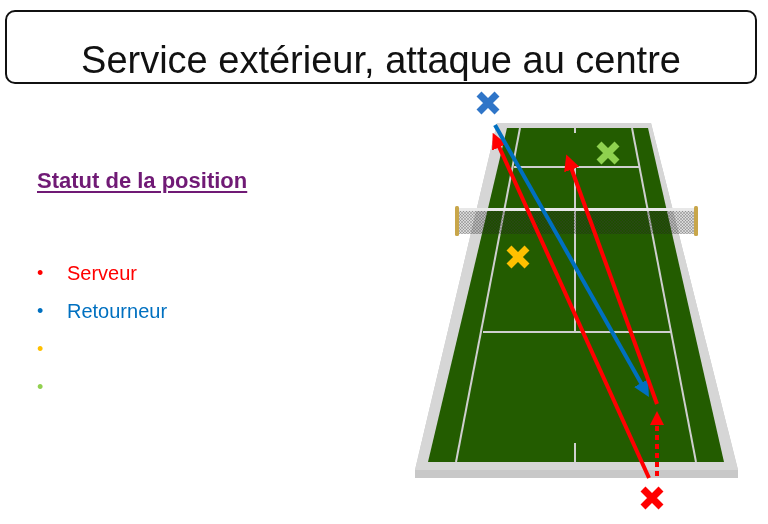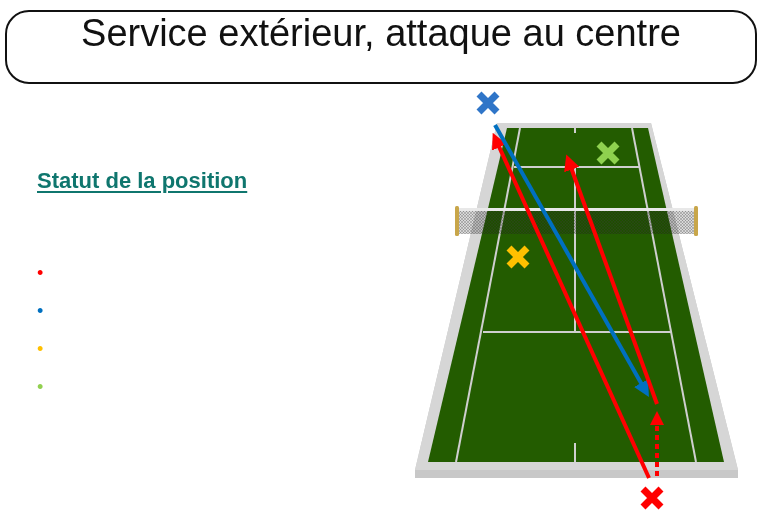--- a/index.html
+++ b/index.html
@@ -1,46 +1,48 @@
 <!DOCTYPE html>
 <html><head>
 <meta charset="utf-8">
 <style>
   html, body { margin:0; padding:0; background:#ffffff; }
   body { width:768px; height:524px; position:relative; overflow:hidden; font-family:"Liberation Sans", sans-serif; }
   .title-box {
     position:absolute; left:5px; top:10px; width:752px; height:74px;
-    border:2px solid #111; border-radius:24px; box-sizing:border-box;
-    display:flex; align-items:flex-start; justify-content:center;
+    border:2px solid #111; border-radius:10px; box-sizing:border-box;
+    display:flex; align-items:flex-end; justify-content:center;
   }
   .title-text { font-family:"Liberation Sans", sans-serif; font-size:38px; color:#111; letter-spacing:0px; }
   .legend-heading {
-    position:absolute; left:37px; top:168px; font-size:22px; font-weight:bold; color:#0f766e;
+    position:absolute; left:37px; top:168px; font-size:22px; font-weight:bold; color:#701a75;
     text-decoration:underline; text-underline-offset:3px;
   }
   .legend-list { position:absolute; left:37px; top:254px; margin:0; padding:0; list-style:none; }
   .legend-item { height:38px; display:flex; align-items:center; font-size:20px; }
   .legend-bullet { width:30px; font-size:18px; }
   .court { position:absolute; left:0; top:0; }
 </style>
 </head>
 <body>
 
 <div class="title-box">
   <span class="title-text">Service extérieur, attaque au centre</span>
 </div>
 
 <div class="legend-heading">Statut de la position</div>
 
 <ul class="legend-list">
   <li class="legend-item" style="color:#ff0000">
     <span class="legend-bullet">•</span>
+    <span>Serveur</span>
   </li>
   <li class="legend-item" style="color:#0070c0">
     <span class="legend-bullet">•</span>
+    <span>Retourneur</span>
   </li>
   <li class="legend-item" style="color:#ffc000">
     <span class="legend-bullet">•</span>
   </li>
   <li class="legend-item" style="color:#92d050">
     <span class="legend-bullet">•</span>
   </li>
 </ul>
 
 <svg class="court" width="768" height="524" viewBox="0 0 768 524" xmlns="http://www.w3.org/2000/svg">

